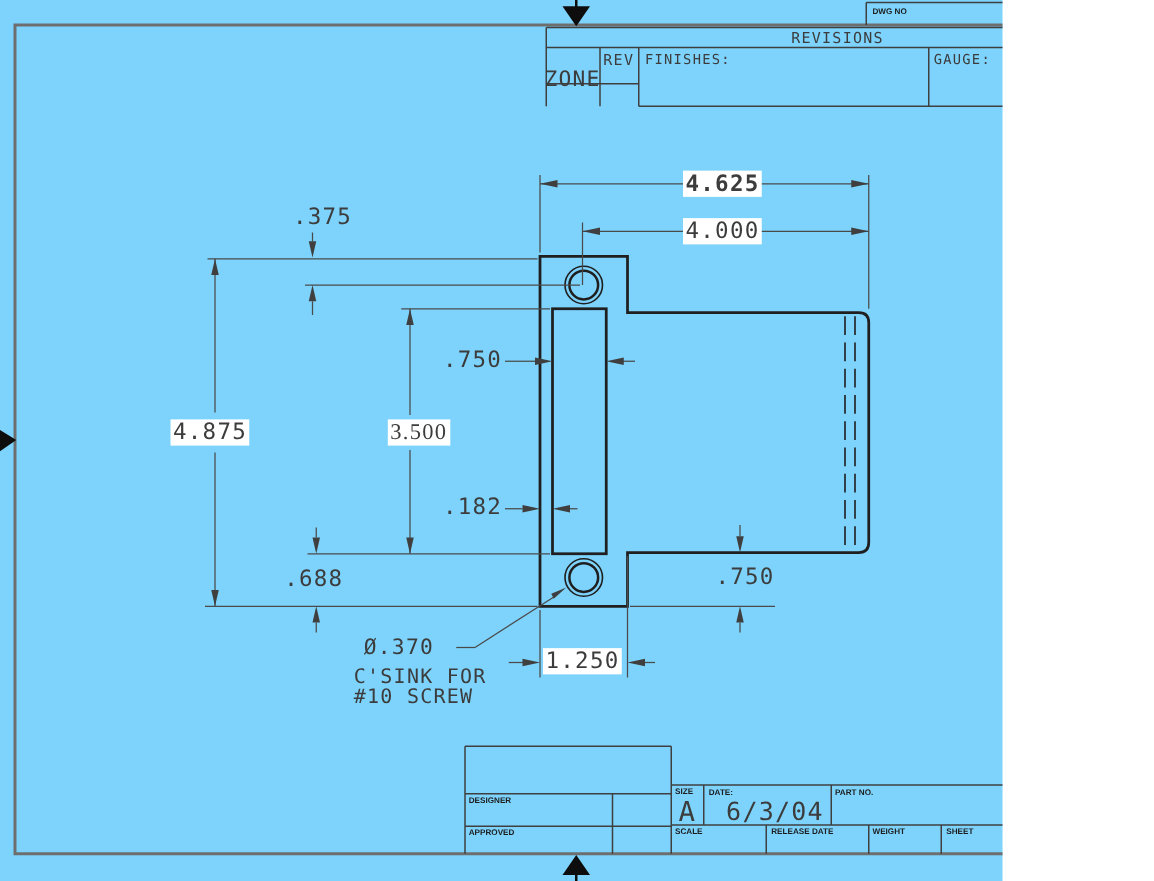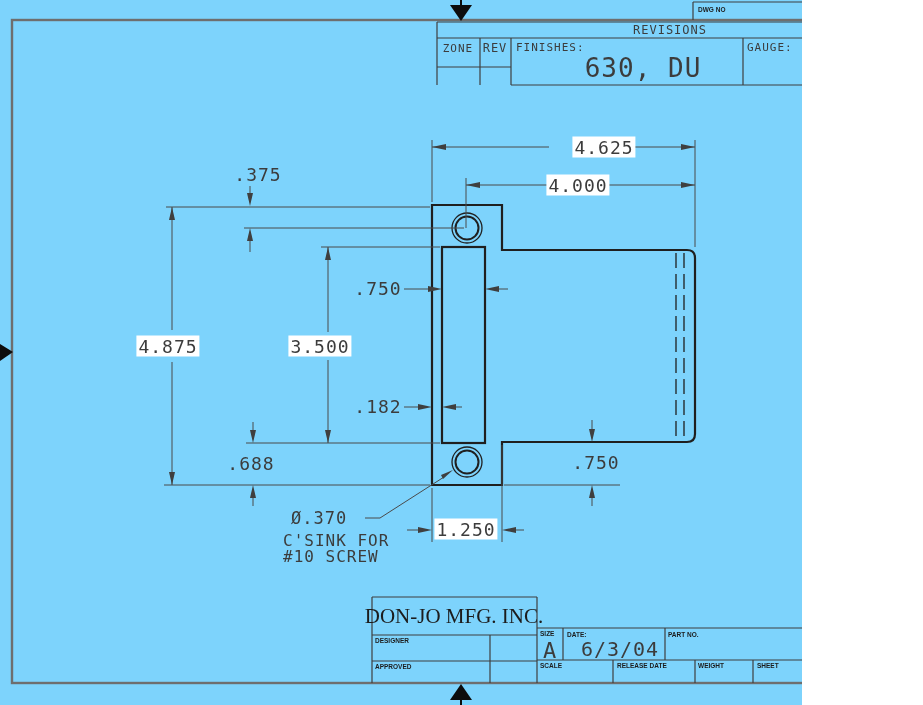--- a/index.html
+++ b/index.html
@@ -148,42 +148,40 @@
         <path d="M592,485 L589,498 L595,498 Z"></path>
       <path d="M453,470 L443,479 L441,475 Z"></path>
     </g>
   </svg>
 
   <div class="micro" style="left:698px;top:6px;">DWG NO</div>
   <div class="micro" style="left:846px;top:6px;">SH</div>
   <div class="micro" style="left:877px;top:6px;">REV</div>
 
   <div class="c nogap" style="left:670px;top:30px;font-size:12px;">REVISIONS</div>
-  <div class="c nogap" style="left:458px;top:48px;font-size:11px;">ZONE</div>
+  <div class="c nogap" style="left:458px;top:64px;font-size:17px;">ZONE</div>
   <div class="c nogap" style="left:495px;top:48px;font-size:12px;">REV</div>
   <div class="l" style="left:516px;top:41px;font-size:11px;">FINISHES:</div>
-  <div class="c nogap" style="left:643px;top:68px;font-size:26px;">630, DU</div>
   <div class="l" style="left:747px;top:41px;font-size:11px;">GAUGE:</div>
 
-  <div class="c" style="left:604px;top:147px;">4.625</div>
+  <div class="c" style="left:578px;top:147px;font-weight:bold;">4.625</div>
   <div class="c" style="left:578px;top:185px;">4.000</div>
   <div class="c nogap" style="left:258px;top:174px;text-align:right;">.375</div>
   <div class="c" style="left:168px;top:346px;">4.875</div>
-  <div class="c" style="left:320px;top:346px;">3.500</div>
+  <div class="c" style="left:335px;top:346px;font-family:Liberation Serif, serif;">3.500</div>
   <div class="c nogap" style="left:378px;top:288px;">.750</div>
   <div class="c nogap" style="left:378px;top:406px;">.182</div>
   <div class="c nogap" style="left:251px;top:463px;">.688</div>
   <div class="c nogap" style="left:596px;top:462px;">.750</div>
   <div class="c" style="left:466px;top:529px;">1.250</div>
 
   <div class="l" style="left:291px;top:508px;">Ø.370</div>
   <div class="l" style="left:283px;top:531px;font-size:16px;">C'SINK FOR</div>
   <div class="l" style="left:283px;top:547px;font-size:16px;">#10 SCREW</div>
 
-  <div class="c nogap serif" style="left:454px;top:616px;font-size:21px;">DON-JO MFG. INC.</div>
   <div class="micro" style="left:375px;top:637px;">DESIGNER</div>
   <div class="micro" style="left:375px;top:663px;">APPROVED</div>
   <div class="micro" style="left:540px;top:630px;">SIZE</div>
   <div class="c nogap" style="left:550px;top:650px;font-size:22px;">A</div>
   <div class="micro" style="left:567px;top:631px;">DATE:</div>
   <div class="c nogap" style="left:620px;top:649px;font-size:20px;">6/3/04</div>
   <div class="micro" style="left:668px;top:631px;">PART NO.</div>
   <div class="micro" style="left:848px;top:631px;">REV</div>
   <div class="micro" style="left:540px;top:662px;">SCALE</div>
   <div class="micro" style="left:617px;top:662px;">RELEASE DATE</div>

